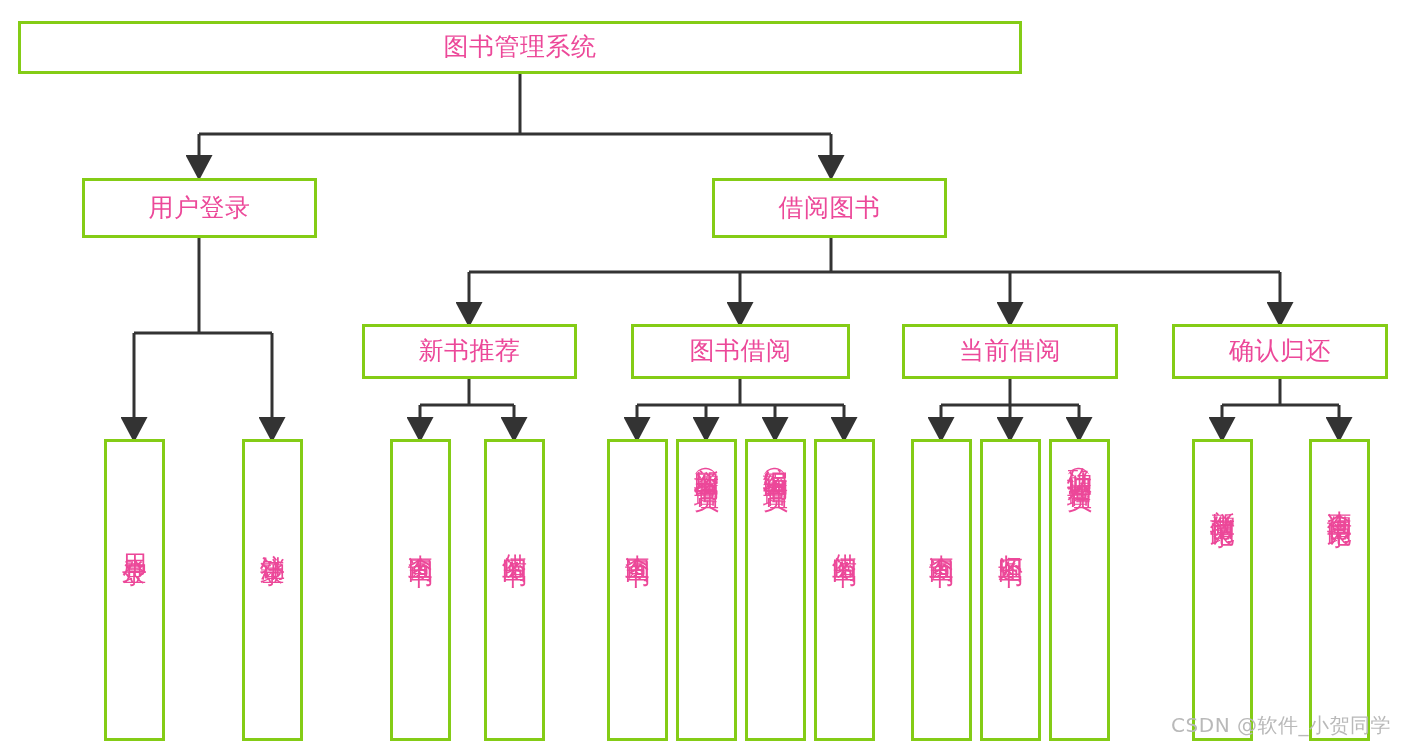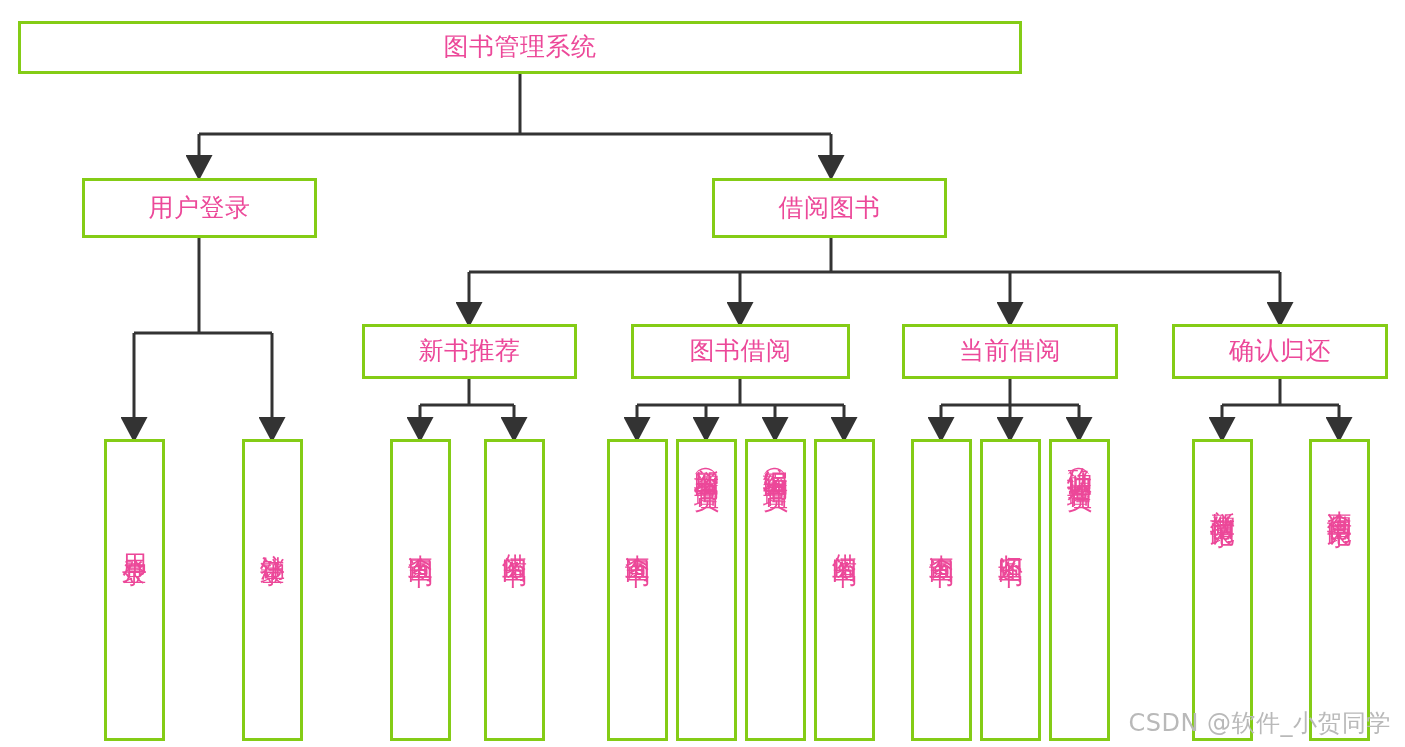--- a/index.html
+++ b/index.html
@@ -61,21 +61,21 @@
     text-orientation: upright;
     font-size: 25px;
     line-height: 1.0;
     letter-spacing: 3px;
     white-space: nowrap;
   }
   .watermark {
     position: absolute;
     right: 14px;
     bottom: 8px;
-    font-size: 24px;
+    font-size: 20px;
     color: #b9b9b9;
     white-space: nowrap;
     z-index: 5;
     letter-spacing: 0.5px;
   }
 </style>
 </head>
 <body>
 
 <div id="canvas">

